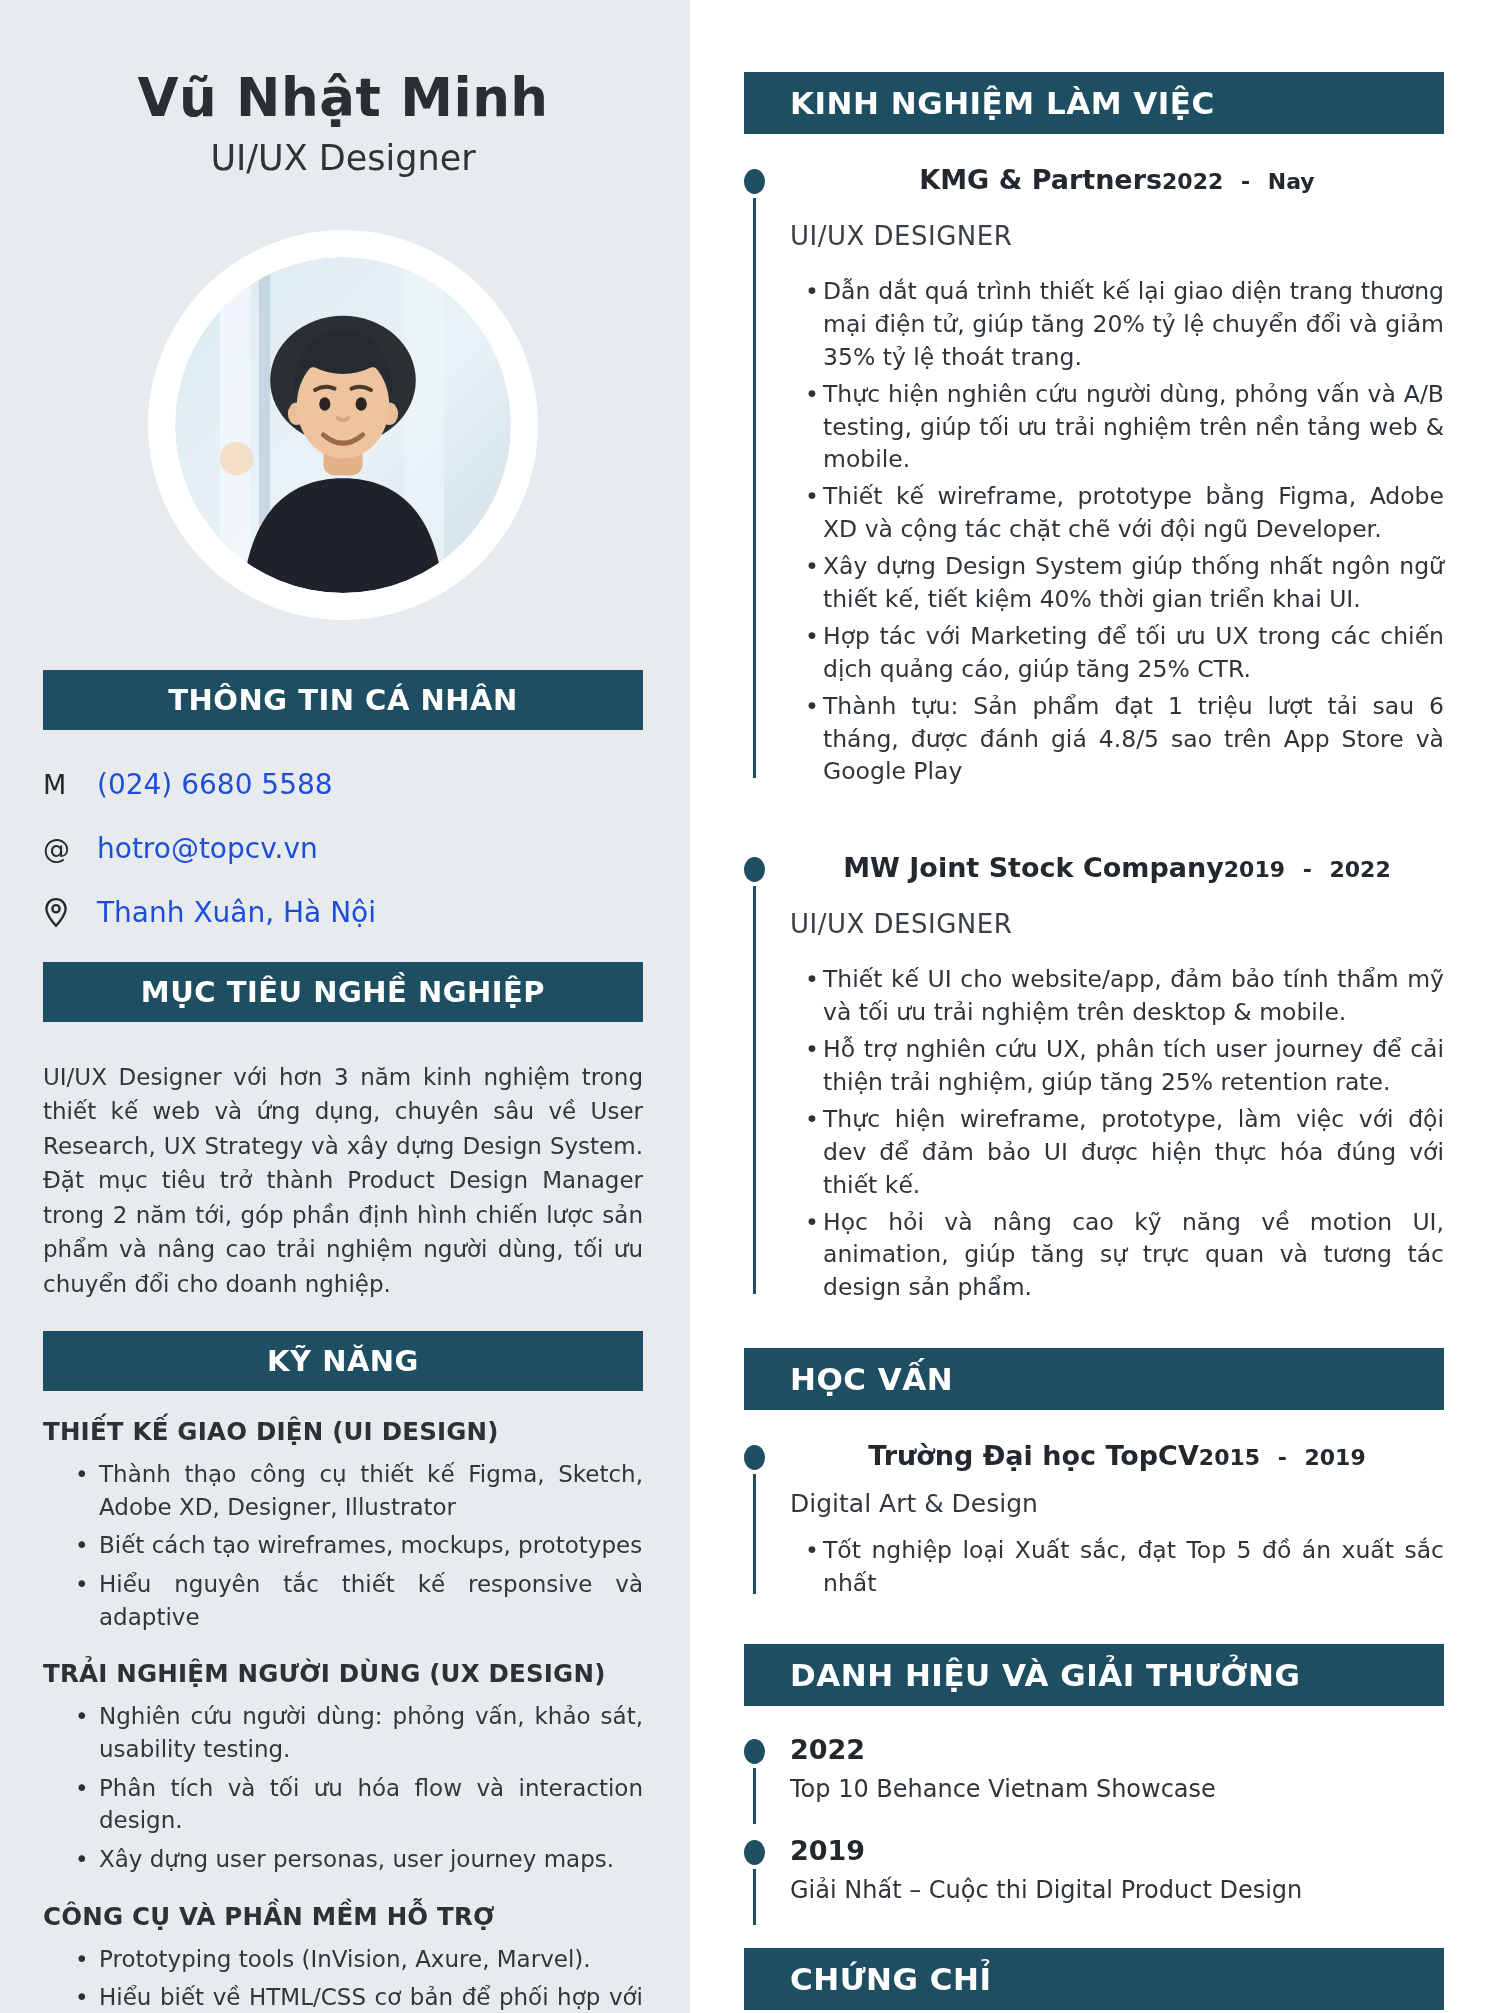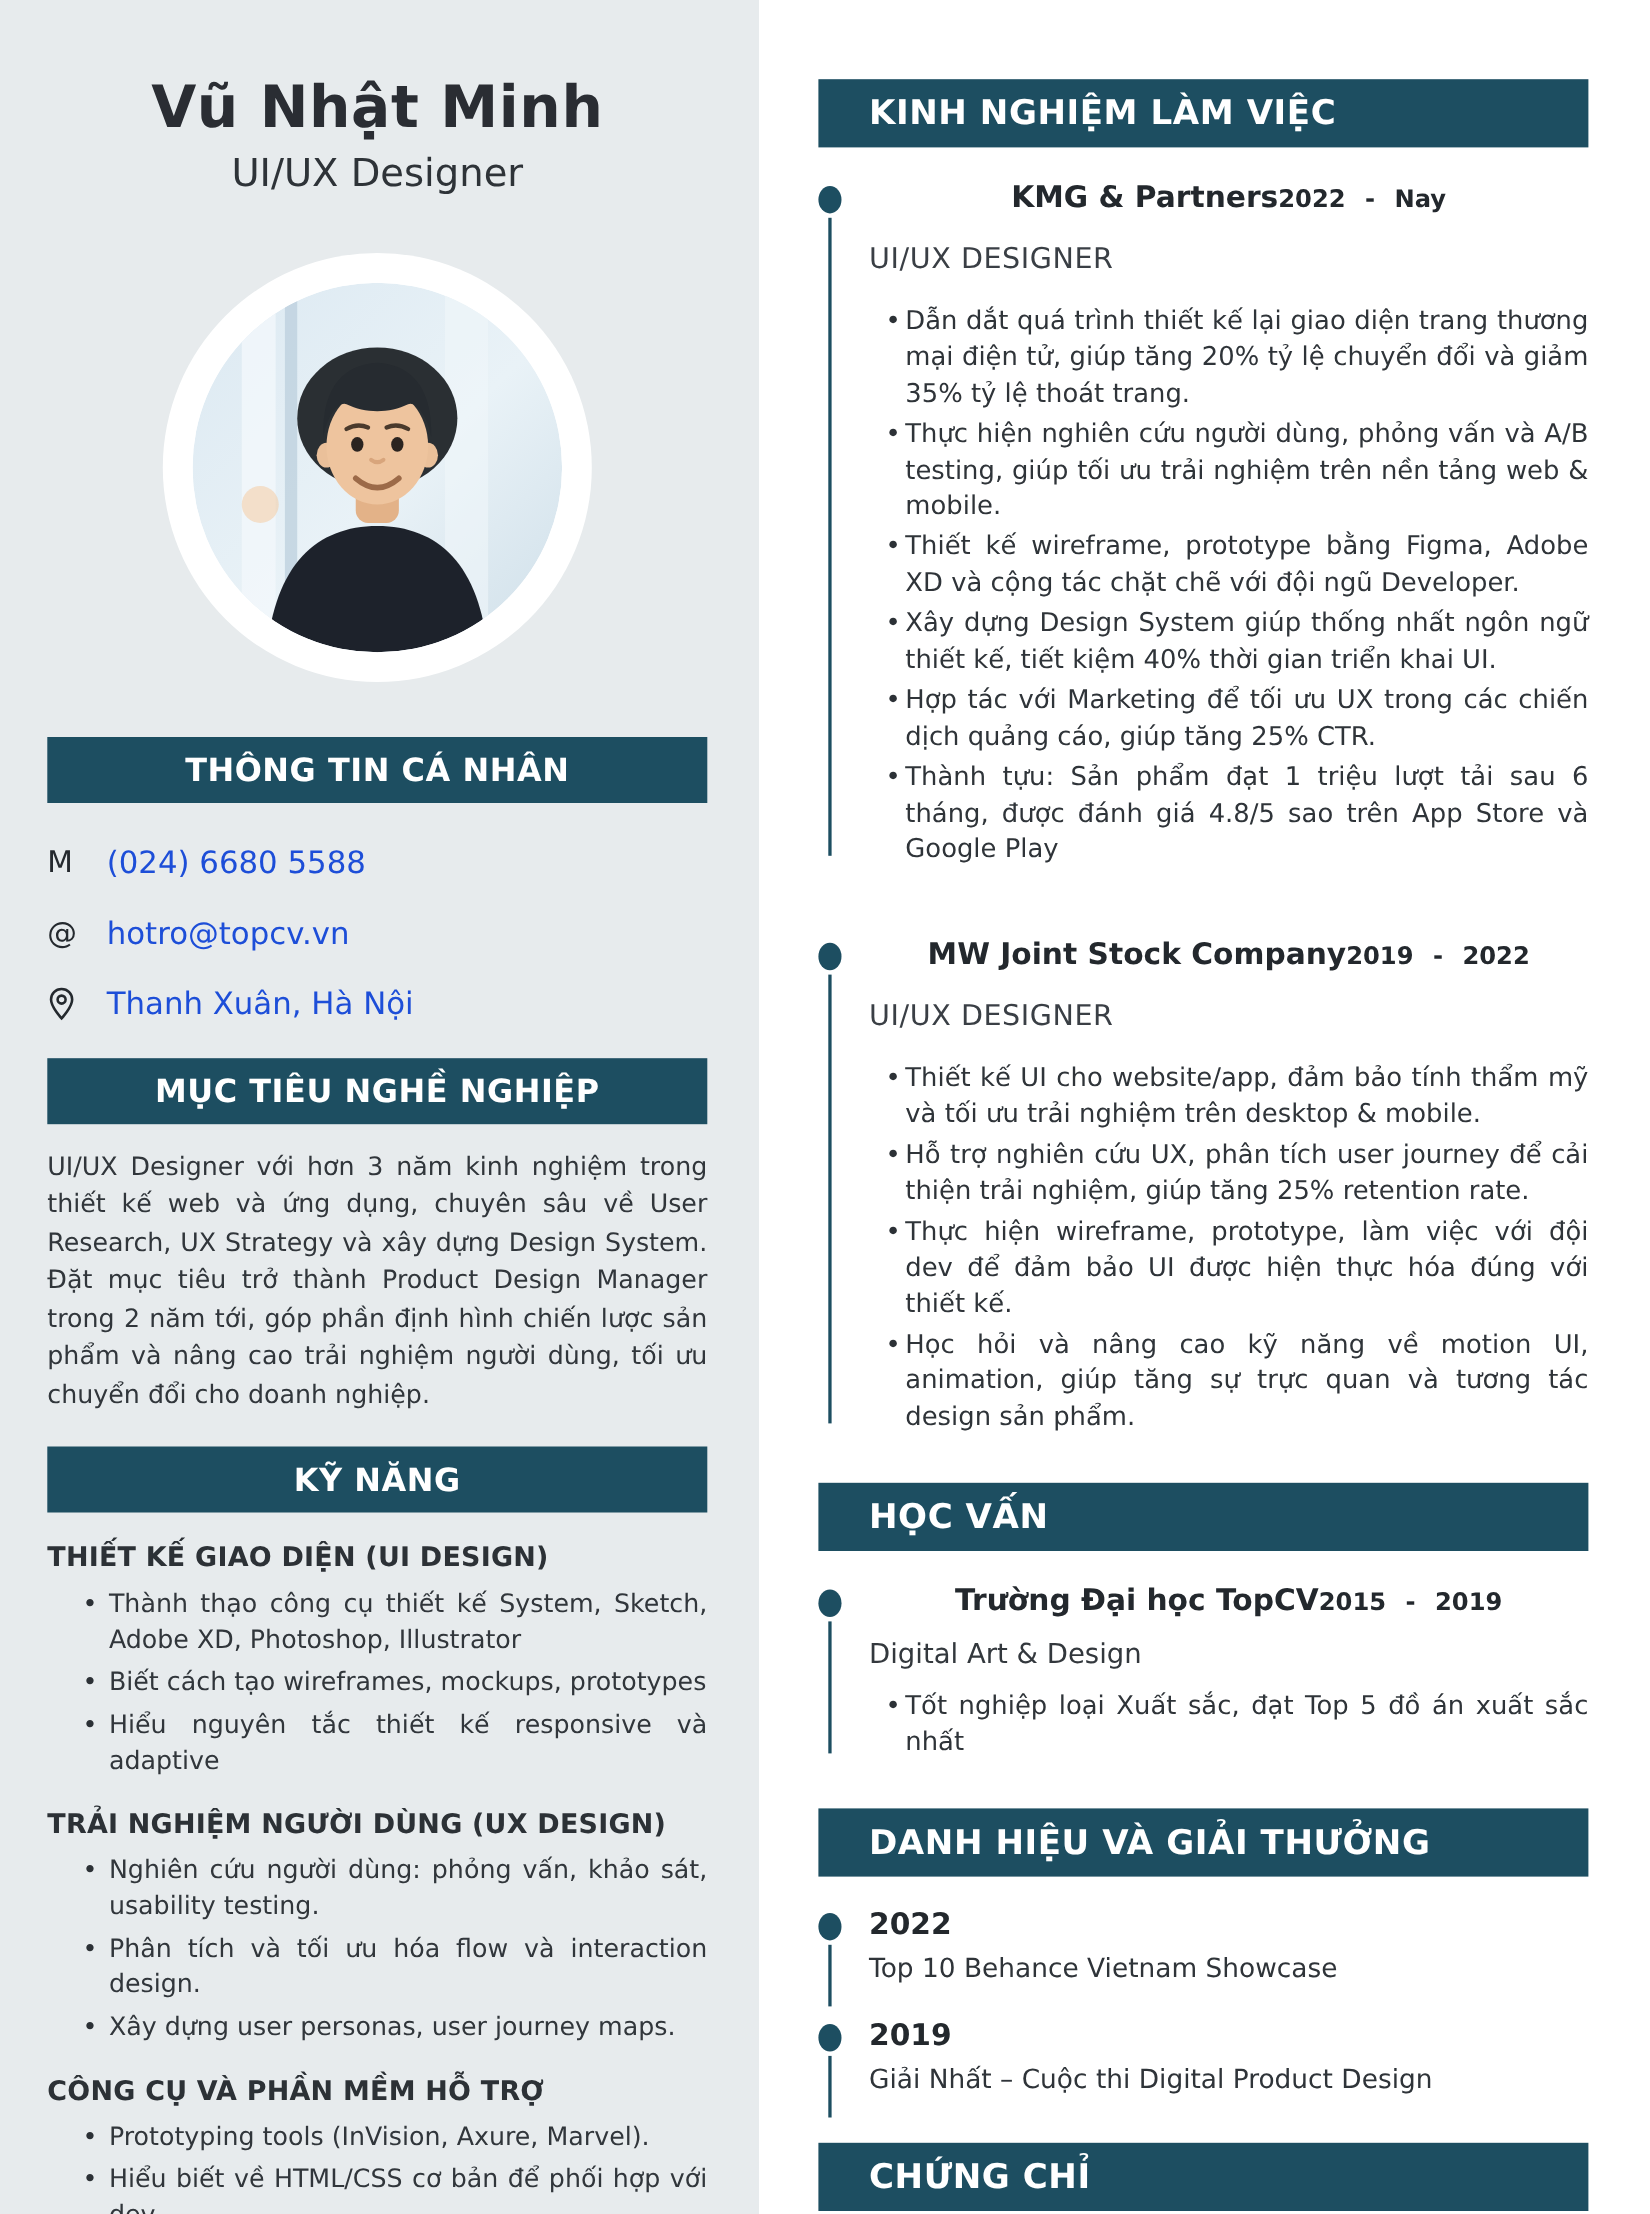--- a/index.html
+++ b/index.html
@@ -33,21 +33,21 @@
   .contact { list-style:none; margin-top:36px; }
   .contact li { display:flex; align-items:center; margin-bottom:26px; min-height:38px; }
   .c-icon {
     width:40px; flex:0 0 40px; font-size:27px; font-weight:500; color:#24292e;
     display:flex; align-items:center;
   }
   .c-icon svg { width:26px; height:32px; }
   .c-text { font-size:28px; color:#1d4ed8; margin-left:14px; }
 
   .objective {
-    margin-top:22px; font-size:23px; line-height:1.5; text-align:justify; color:#31363b;
+    margin-top:38px; font-size:23px; line-height:1.5; text-align:justify; color:#31363b;
   }
 
   .skill-head {
     margin-top:26px; font-size:24.5px; font-weight:700; color:#2c3136; letter-spacing:0.2px;
   }
   .skill-list { list-style:none; margin-top:12px; }
   .skill-list li {
     position:relative; padding-left:24px; margin-left:32px; margin-bottom:6px;
     font-size:23px; line-height:1.42; text-align:justify; color:#31363b;
   }
@@ -171,21 +171,21 @@
       <span>MỤC TIÊU NGHỀ NGHIỆP</span>
     </div>
     <p class="objective">UI/UX Designer với hơn 3 năm kinh nghiệm trong thiết kế web và ứng dụng, chuyên sâu về User Research, UX Strategy và xây dựng Design System. Đặt mục tiêu trở thành Product Design Manager trong 2 năm tới, góp phần định hình chiến lược sản phẩm và nâng cao trải nghiệm người dùng, tối ưu chuyển đổi cho doanh nghiệp.</p>
 
     <div class="side-header tight">
       <span>KỸ NĂNG</span>
     </div>
 
     <div class="skill-head">THIẾT KẾ GIAO DIỆN (UI DESIGN)</div>
     <ul class="skill-list">
-      <li>Thành thạo công cụ thiết kế System, Sketch, Adobe XD, Photoshop, Illustrator</li>
+      <li>Thành thạo công cụ thiết kế Figma, Sketch, Adobe XD, Designer, Illustrator</li>
       <li>Biết cách tạo wireframes, mockups, prototypes</li>
       <li>Hiểu nguyên tắc thiết kế responsive và adaptive</li>
     </ul>
 
     <div class="skill-head">TRẢI NGHIỆM NGƯỜI DÙNG (UX DESIGN)</div>
     <ul class="skill-list">
       <li>Nghiên cứu người dùng: phỏng vấn, khảo sát, usability testing.</li>
       <li>Phân tích và tối ưu hóa flow và interaction design.</li>
       <li>Xây dựng user personas, user journey maps.</li>
     </ul>

